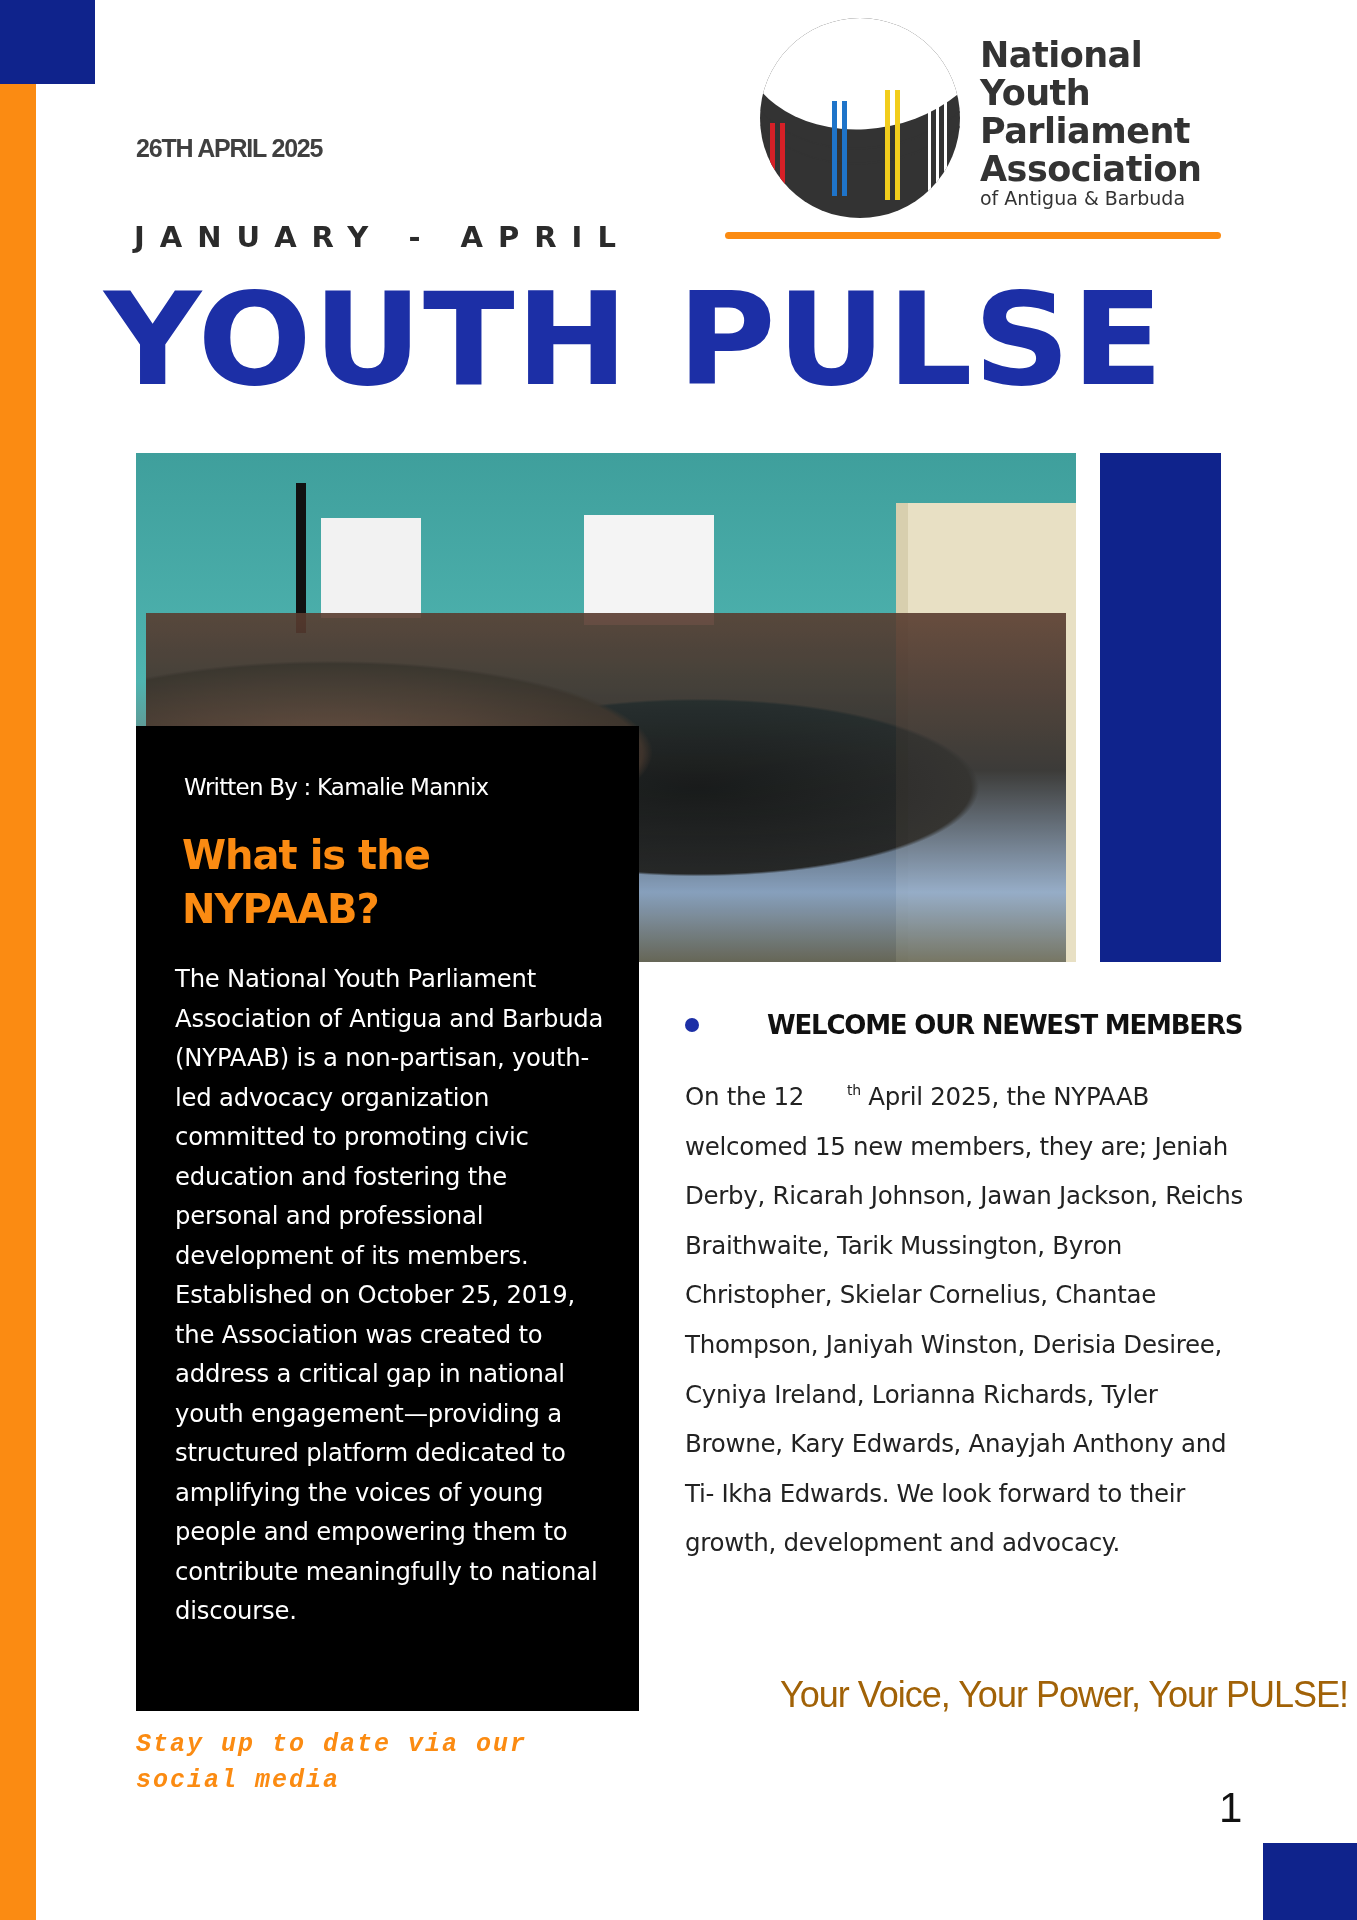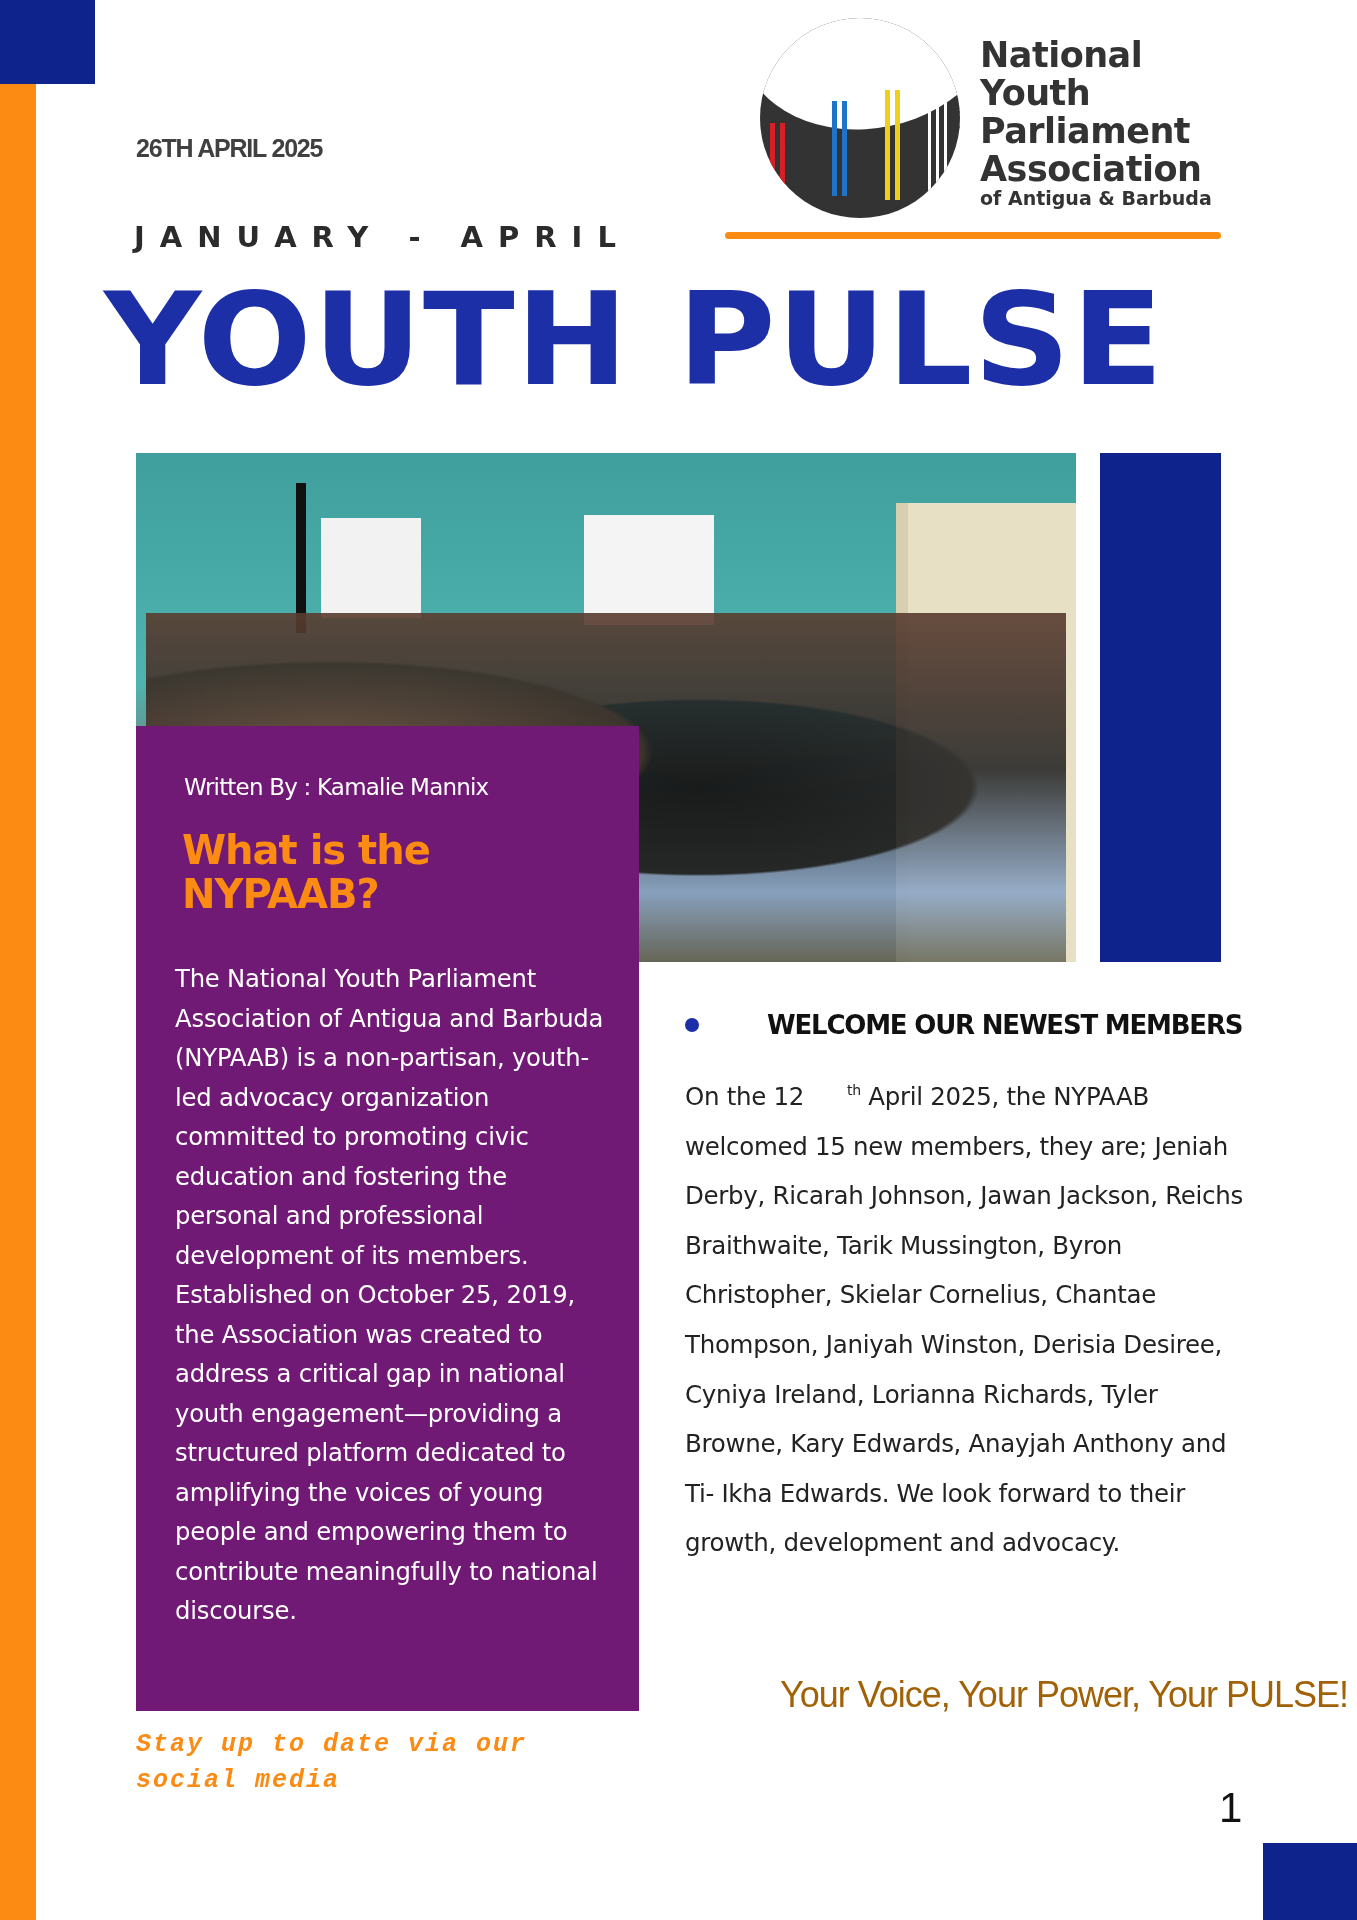--- a/index.html
+++ b/index.html
@@ -17,43 +17,43 @@
   .period { left: 134px; top: 220px; font-family: "DejaVu Sans", sans-serif; font-weight: 700;
             font-size: 29px; letter-spacing: 15px; color: #2b2b2b; }
 
   .logo { left: 760px; top: 18px; width: 470px; height: 200px; }
   .logo-circle { left: 0; top: 0; width: 200px; height: 200px; border-radius: 50%; background: #333333; overflow: hidden; }
   .logo-cap { left: -20px; top: -90px; width: 260px; height: 200px; border-radius: 50%; background: #ffffff; transform: rotate(-12deg); }
   .logo-arc { position: absolute; left: -20px; width: 260px; height: 200px; border-radius: 50%; border-bottom: 2px solid #333; transform: rotate(-12deg); }
   .logo-stripe { position: absolute; width: 5px; }
   .logo-text { left: 220px; top: 18px; font-family: "DejaVu Sans", sans-serif; font-weight: 700;
                font-size: 35px; line-height: 38px; color: #333333; letter-spacing: -0.5px; }
-  .logo-sub { font-weight: 700; font-size: 19px; line-height: 20px; letter-spacing: 0; display: block; }
+  .logo-sub { font-weight: 400; font-size: 19px; line-height: 20px; letter-spacing: 0; display: block; }
   .orange-rule { left: 725px; top: 232px; width: 496px; height: 7px; border-radius: 4px; background: #fb8b12; }
 
   .title { left: 104px; top: 270px; font-family: "DejaVu Sans", sans-serif; font-weight: 700;
            font-size: 128px; line-height: 140px; color: #1c2fa6; letter-spacing: 1px; transform: scaleX(1.05); transform-origin: left; }
 
   .photo { left: 136px; top: 453px; width: 940px; height: 509px; overflow: hidden;
            background: linear-gradient(180deg, #3f9f9c 0%, #4fb4b0 45%, #6a8a86 60%, #3b3b3b 100%); }
   .photo-door { left: 760px; top: 50px; width: 180px; height: 459px; background: #e8e0c4; border-left: 12px solid #d8cfae; }
   .photo-banner { left: 448px; top: 62px; width: 130px; height: 110px; background: #f4f4f4; }
   .photo-crest { left: 185px; top: 65px; width: 100px; height: 100px; background: #f2f2f2; }
   .photo-flag { left: 160px; top: 30px; width: 10px; height: 150px; background: #111; }
   .photo-crowd { left: 10px; top: 160px; width: 920px; height: 349px;
                  background: radial-gradient(ellipse at 20% 40%, #6b4a3a 0%, #3a2a22 30%, transparent 31%),
                              radial-gradient(ellipse at 60% 50%, #111 0%, #222 35%, transparent 36%),
                              linear-gradient(180deg, #5a3d30 0%, #2a2a2a 45%, #8ea8c8 80%, #6b6b5a 100%); opacity: 0.9; }
 
   .blue-panel { left: 1100px; top: 453px; width: 121px; height: 509px; background: #0f238c; }
 
-  .article { left: 136px; top: 726px; width: 503px; height: 985px; background: #701a75; }
+  .article { left: 136px; top: 726px; width: 503px; height: 985px; background: #000000; }
   .byline { left: 48px; top: 48px; font-family: "DejaVu Sans", sans-serif; font-size: 23px; color: #ffffff; letter-spacing: -0.8px; }
   .heading { left: 46px; top: 102px; width: 420px; font-family: "DejaVu Sans", sans-serif; font-weight: 700;
-             font-size: 40px; line-height: 44px; color: #fb8b12; letter-spacing: -1px; }
+             font-size: 40px; line-height: 54px; color: #fb8b12; letter-spacing: -1px; }
   .body-text { left: 39px; top: 233px; width: 440px; font-family: "DejaVu Sans", sans-serif; font-size: 24.3px;
                line-height: 39.5px; color: #ffffff; letter-spacing: -0.2px; }
 
   .social { left: 136px; top: 1727px; width: 420px; font-family: Liberation Mono, monospace; font-weight: 700;
             font-style: italic; font-size: 25px; line-height: 36px; color: #fb8b12; letter-spacing: 2px; }
 
   .section-head { left: 685px; top: 1010px; display: flex; align-items: center; gap: 44px; }
   .bullet { width: 14px; height: 14px; border-radius: 50%; background: #1c2fa6; margin-right: 24px; }
   .section-title { font-family: "DejaVu Sans", sans-serif; font-weight: 700; font-size: 26px; color: #111111; letter-spacing: -1.2px; }
 

